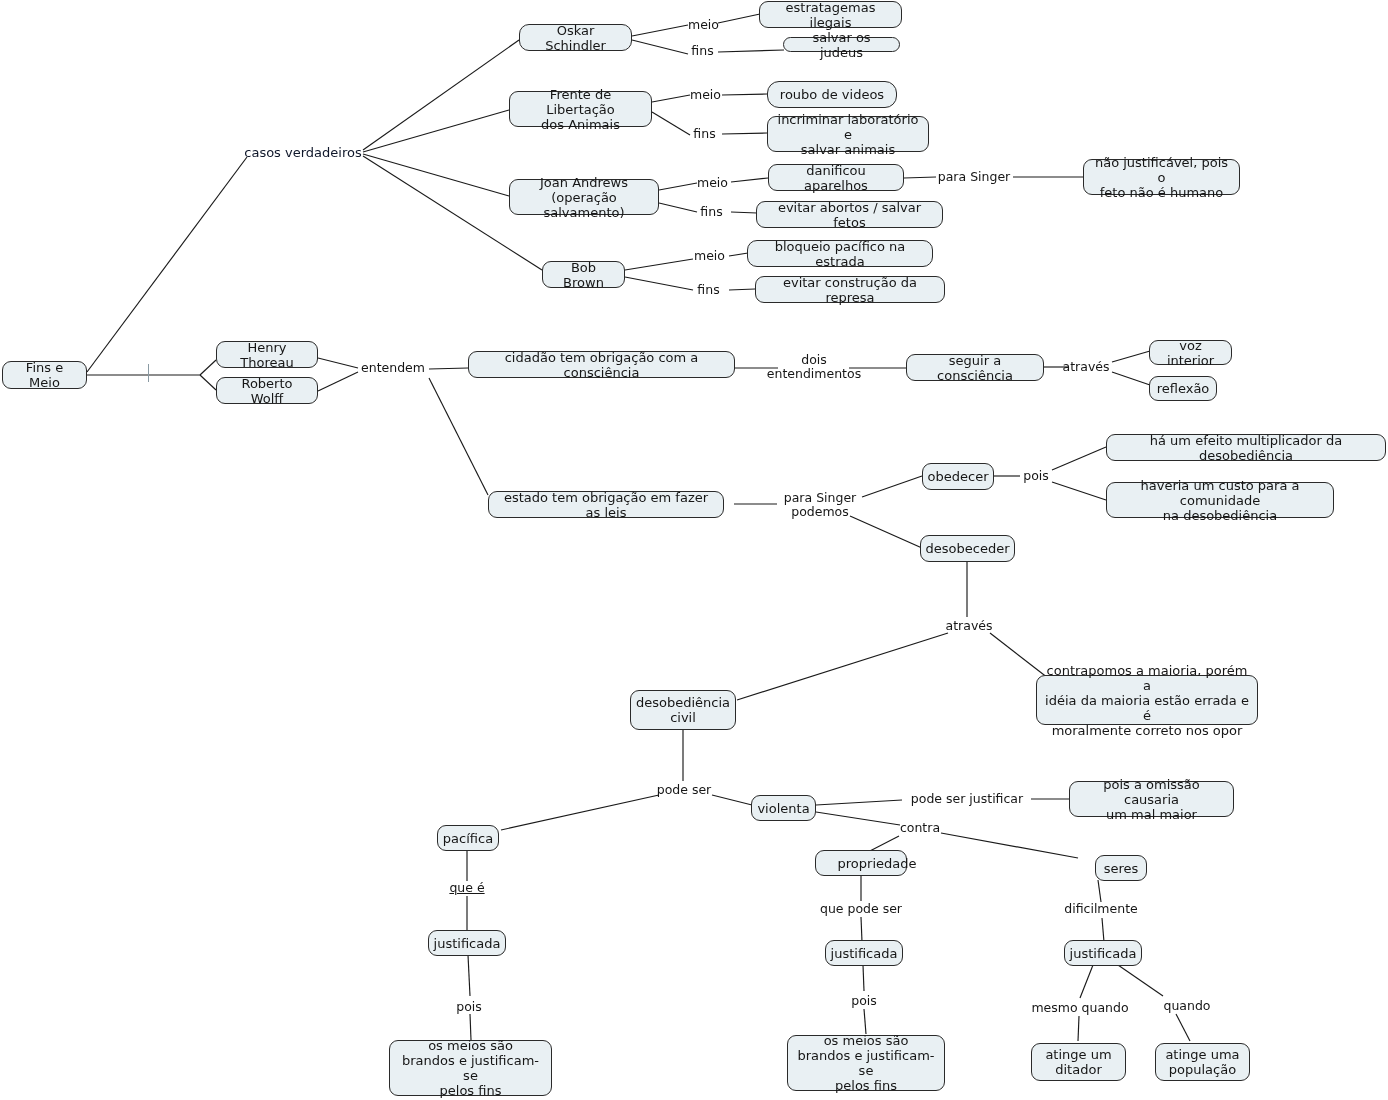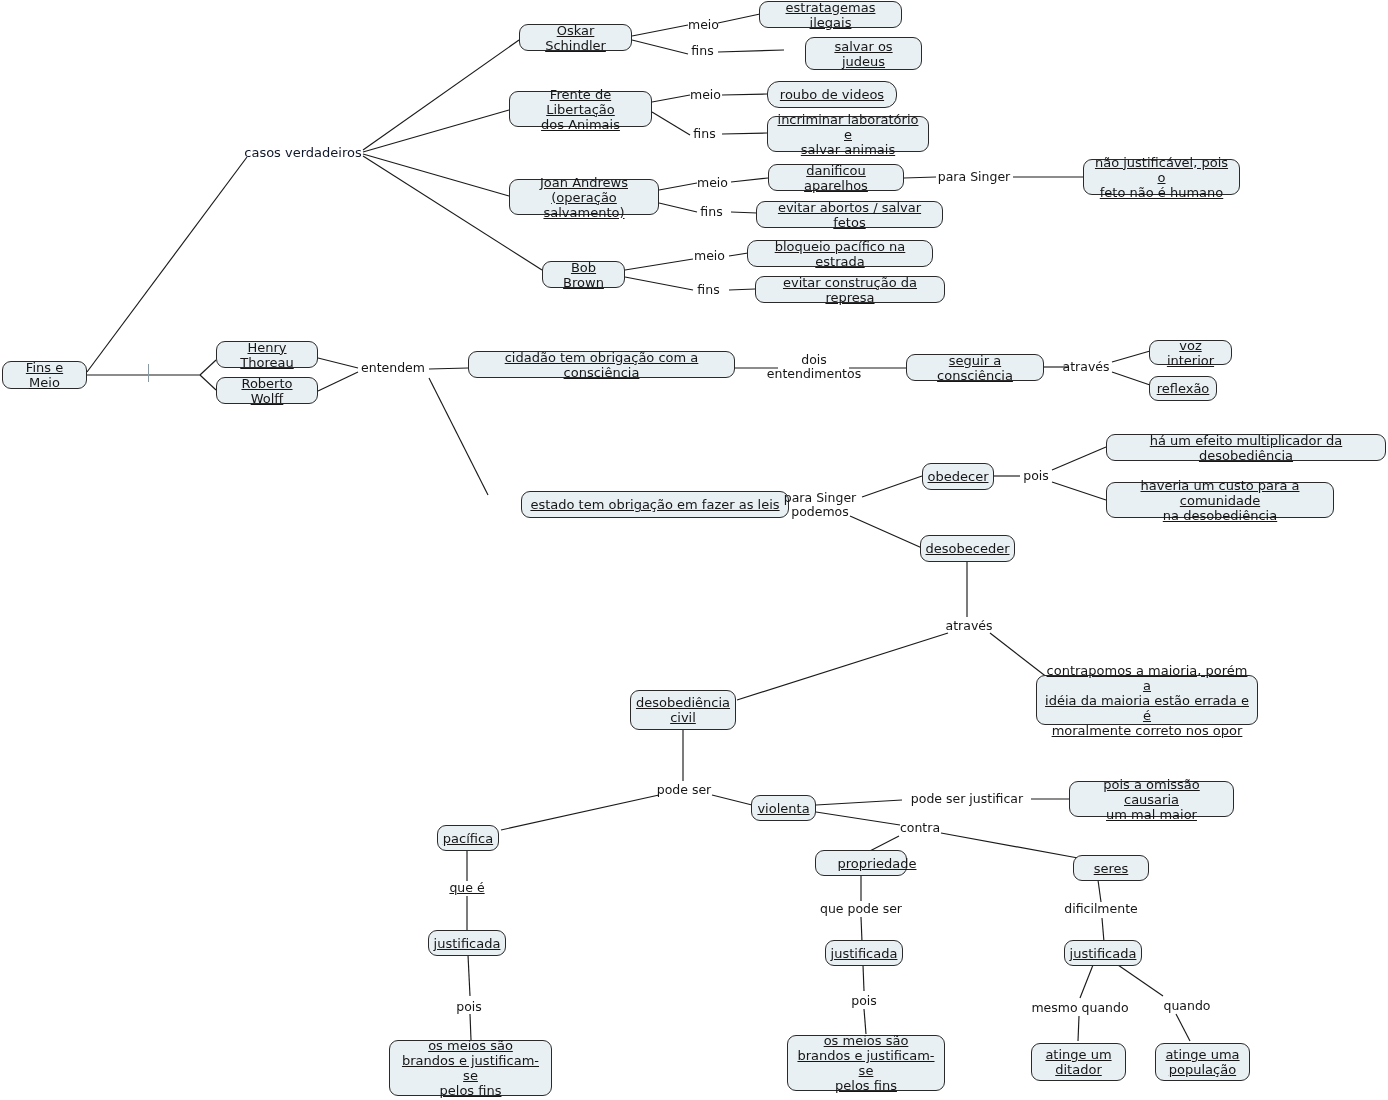--- a/index.html
+++ b/index.html
@@ -38,21 +38,20 @@
     color: #161616;
     font-size: 13px;
     line-height: 15px;
     display: flex;
     align-items: center;
     justify-content: center;
     text-align: center;
     padding: 3px 8px;
     white-space: pre-line;
     z-index: 3;
-    text-decoration: underline;
   }
   .link-label {
     position: absolute;
     box-sizing: border-box;
     background: transparent;
     border: none;
     color: #161616;
     font-size: 12.5px;
     line-height: 14px;
     display: flex;
@@ -183,23 +182,23 @@
     <line x1="1079" y1="1016" x2="1078" y2="1041"></line>
     <line x1="1176" y1="1014" x2="1190" y2="1041"></line>
   </svg>
 
   <div class="tick" style="left:148px; top:364px; height:18px;"></div>
 
   <div class="node" style="left:2px; top:361px; width:85px; height:28px;">Fins e Meio</div>
 
   <div class="plain" style="left:243px; top:143px; width:120px; height:18px;">casos verdadeiros</div>
 
-  <div class="node" style="left:519px; top:24px; width:113px; height:27px;">Oskar Schindler</div>
+  <div class="node" style="left:519px; top:24px; width:113px; height:27px;border-radius:10px;">Oskar Schindler</div>
   <div class="node" style="left:759px; top:1px; width:143px; height:27px;">estratagemas ilegais</div>
-  <div class="node" style="left:805px; top:37px; width:117px; height:33px;">salvar os judeus</div>
+  <div class="node" style="left:783px; top:37px; width:117px; height:15px;">salvar os judeus</div>
 
   <div class="node" style="left:509px; top:91px; width:143px; height:36px;">Frente de Libertação
 dos Animais</div>
   <div class="node" style="left:767px; top:81px; width:130px; height:27px;border-radius:12px;">roubo de videos</div>
   <div class="node" style="left:767px; top:116px; width:162px; height:36px;">incriminar laboratório e
 salvar animais</div>
 
   <div class="node" style="left:509px; top:179px; width:150px; height:36px;">Joan Andrews
 (operação salvamento)</div>
   <div class="node" style="left:768px; top:164px; width:136px; height:27px;">danificou aparelhos</div>
@@ -212,40 +211,40 @@
   <div class="node" style="left:755px; top:276px; width:190px; height:27px;">evitar construção da represa</div>
 
   <div class="node" style="left:216px; top:341px; width:102px; height:27px;">Henry Thoreau</div>
   <div class="node" style="left:216px; top:377px; width:102px; height:27px;">Roberto Wolff</div>
 
   <div class="node" style="left:468px; top:351px; width:267px; height:27px;">cidadão tem obrigação com a consciência</div>
   <div class="node" style="left:906px; top:354px; width:138px; height:27px;">seguir a consciência</div>
   <div class="node" style="left:1149px; top:340px; width:83px; height:25px;">voz interior</div>
   <div class="node" style="left:1149px; top:376px; width:68px; height:25px;">reflexão</div>
 
-  <div class="node" style="left:488px; top:491px; width:268px; height:27px;margin-left:33px;">estado tem obrigação em fazer as leis</div>
+  <div class="node" style="left:488px; top:491px; width:236px; height:27px;">estado tem obrigação em fazer as leis</div>
   <div class="node" style="left:922px; top:463px; width:72px; height:27px;">obedecer</div>
   <div class="node" style="left:1106px; top:482px; width:228px; height:36px;">haveria um custo para a comunidade
 na desobediência</div>
   <div class="node" style="left:1106px; top:434px; width:280px; height:27px;">há um efeito multiplicador da desobediência</div>
   <div class="node" style="left:920px; top:535px; width:95px; height:27px;">desobeceder</div>
   <div class="node" style="left:1036px; top:675px; width:222px; height:50px;">contrapomos a maioria, porém a
 idéia da maioria estão errada e é
 moralmente correto nos opor</div>
 
   <div class="node" style="left:630px; top:690px; width:106px; height:40px;">desobediência
 civil</div>
 
   <div class="node" style="left:437px; top:825px; width:62px; height:26px;">pacífica</div>
   <div class="node" style="left:751px; top:795px; width:65px; height:26px;">violenta</div>
   <div class="node" style="left:1069px; top:781px; width:165px; height:36px;">pois a omissão causaria
 um mal maior</div>
 
   <div class="node" style="left:815px; top:850px; width:92px; height:26px;padding-left:40px;">propriedade</div>
-  <div class="node" style="left:1073px; top:855px; width:76px; height:26px;">seres</div>
+  <div class="node" style="left:1095px; top:855px; width:52px; height:26px;">seres</div>
 
   <div class="node" style="left:428px; top:930px; width:78px; height:26px;">justificada</div>
   <div class="node" style="left:825px; top:940px; width:78px; height:26px;">justificada</div>
   <div class="node" style="left:1064px; top:940px; width:78px; height:26px;">justificada</div>
 
   <div class="node" style="left:389px; top:1040px; width:163px; height:56px;">os meios são
 brandos e justificam-se
 pelos fins</div>
   <div class="node" style="left:787px; top:1035px; width:158px; height:56px;">os meios são
 brandos e justificam-se

